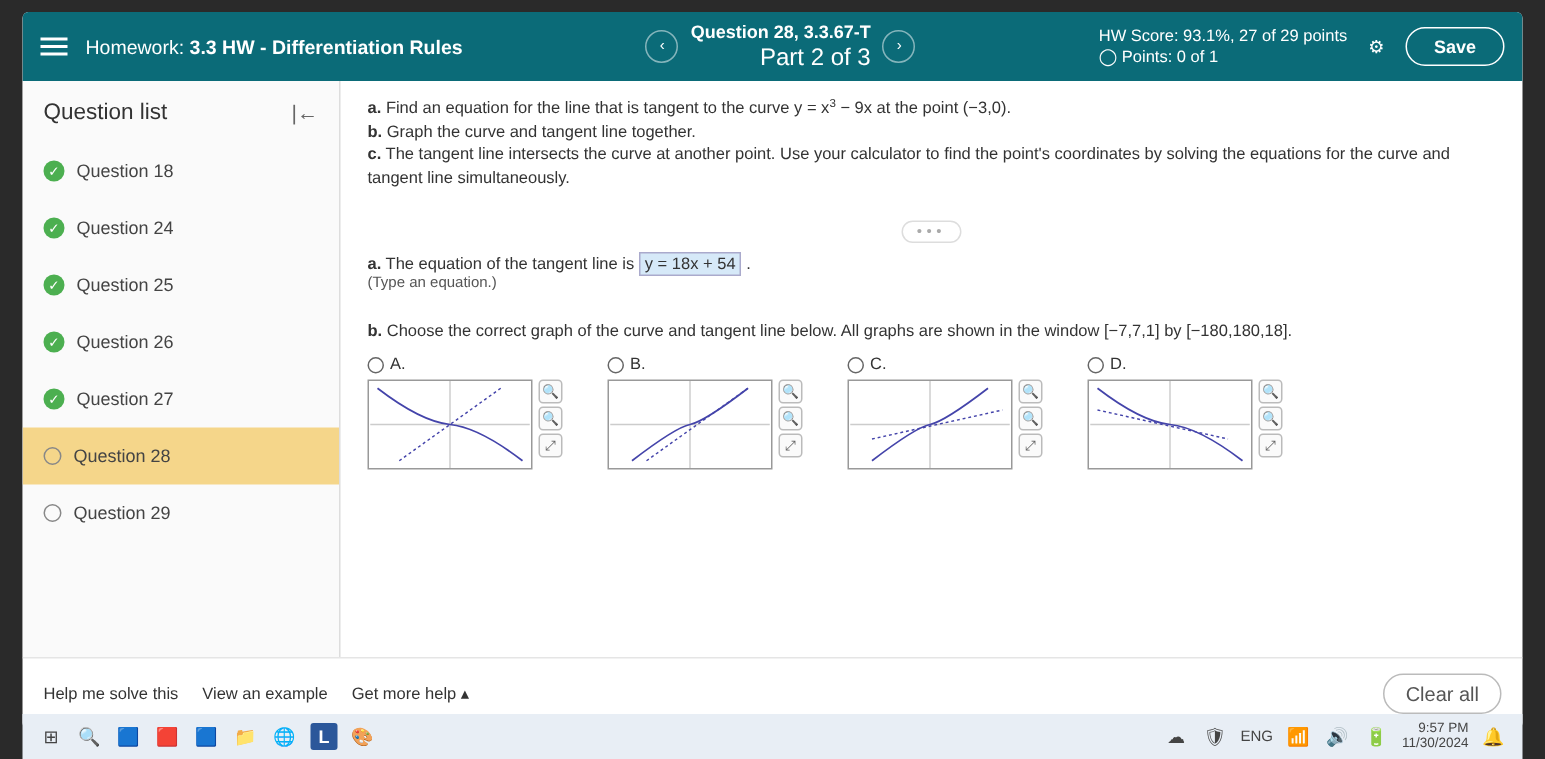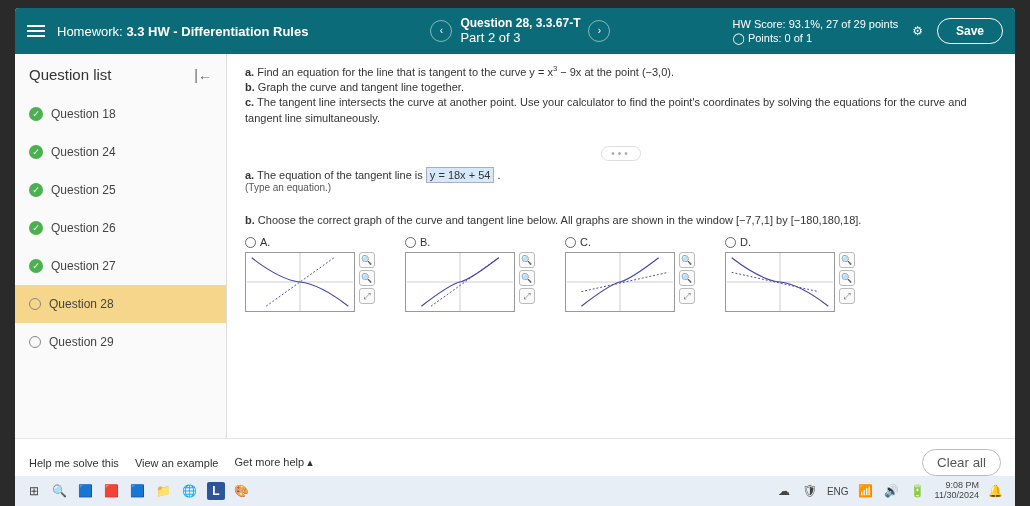--- a/index.html
+++ b/index.html
@@ -4,23 +4,23 @@
 <style>
 *{margin:0;padding:0;box-sizing:border-box;font-family:Arial,Helvetica,sans-serif}
 body{background:#2a2a2a;width:1030px;height:506px;overflow:hidden;position:relative}
 .screen{position:absolute;top:8px;left:15px;right:15px;bottom:20px;background:#fff;border-radius:4px;overflow:hidden;display:flex;flex-direction:column}
 .topbar{background:#0b6b78;color:#fff;display:flex;align-items:center;height:46px;padding:0 12px;font-size:12px}
 .menu-icon{width:18px;cursor:pointer}
 .menu-icon div{height:2px;background:#fff;margin:3px 0}
 .hw-title{margin-left:12px;font-size:13px}
 .nav-center{flex:1;display:flex;justify-content:center;align-items:center;gap:8px}
 .nav-btn{width:22px;height:22px;border-radius:50%;border:1px solid rgba(255,255,255,.5);display:flex;align-items:center;justify-content:center;cursor:pointer;font-size:10px}
-.q-title{text-align:left;line-height:1.2}
+.q-title{text-align:right;line-height:1.2}
 .q-title .t1{font-weight:bold;font-size:12px}
-.q-title .t2{font-size:13px}
+.q-title .t2{font-size:16px}
 .score{font-size:11px;line-height:1.3}
 .gear{margin:0 14px;cursor:pointer}
 .save-btn{border:1.5px solid #fff;border-radius:18px;padding:5px 18px;font-weight:bold;cursor:pointer;font-size:12px}
 .main{flex:1;display:flex;overflow:hidden}
 .sidebar{width:212px;border-right:1px solid #ddd;display:flex;flex-direction:column;background:#fafafa}
 .sb-head{display:flex;align-items:center;justify-content:space-between;padding:12px 14px;font-size:15px;color:#333}
 .collapse{cursor:pointer;font-size:14px;color:#666}
 .q-item{display:flex;align-items:center;padding:12px 14px;font-size:12px;color:#444;cursor:pointer;gap:8px}
 .q-item.active{background:#f5d68a}
 .check{width:14px;height:14px;border-radius:50%;background:#4caf50;color:#fff;font-size:9px;display:flex;align-items:center;justify-content:center}
@@ -232,18 +232,18 @@
   <span class="tb-icon" style="background:#2b579a;color:#fff;font-weight:bold;border-radius:2px;width:18px">L</span>
   <span class="tb-icon">🎨</span>
   <div class="tb-right">
     <span class="tb-icon">☁</span>
     <span class="tb-icon">🛡</span>
     <span>ENG</span>
     <span class="tb-icon">📶</span>
     <span class="tb-icon">🔊</span>
     <span class="tb-icon">🔋</span>
     <div class="clock">
-      <div>9:08 PM</div>
+      <div>9:57 PM</div>
         <div>11/30/2024</div>
     </div>
     <span class="tb-icon">🔔</span>
   </div>
 </div>
 
 </body></html>

